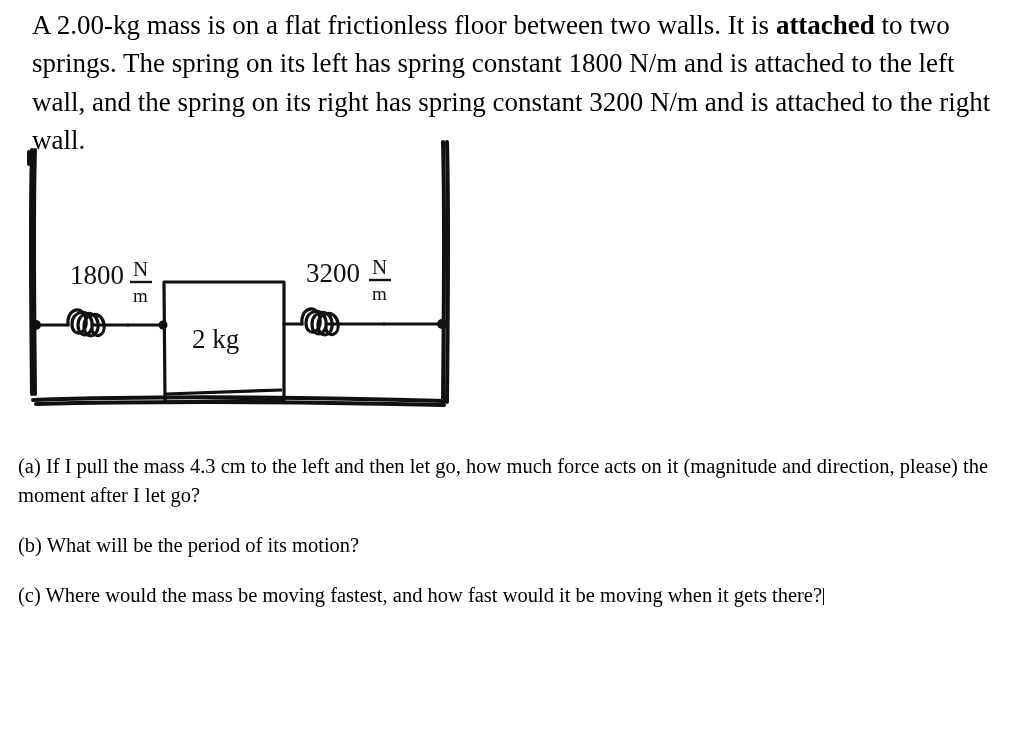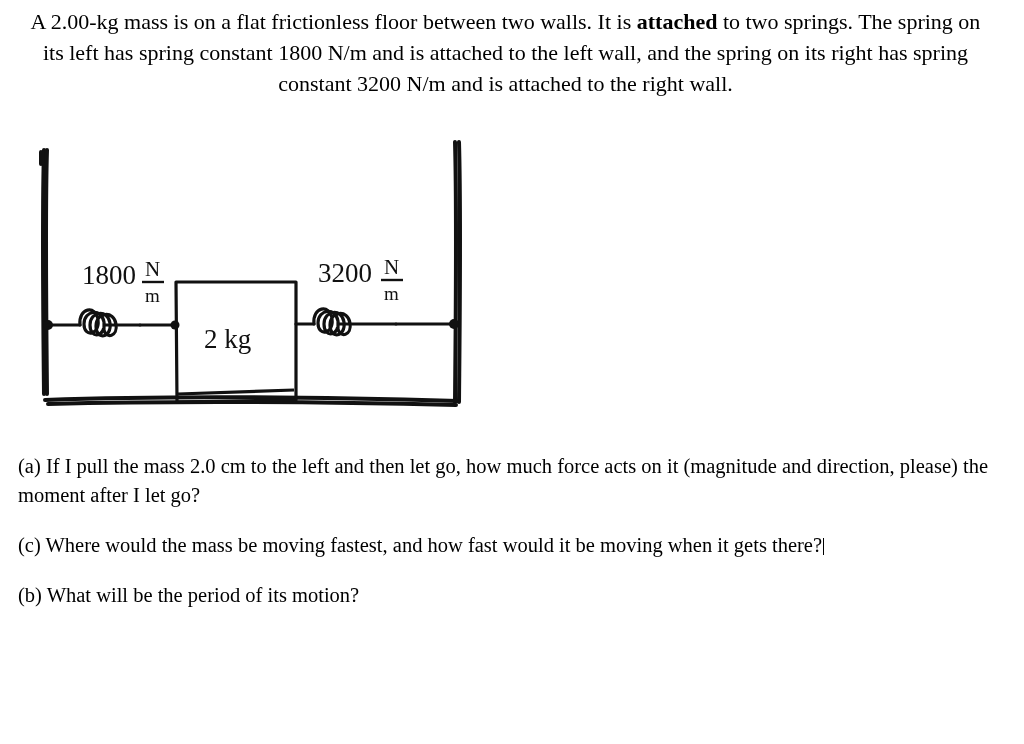--- a/index.html
+++ b/index.html
@@ -16,32 +16,32 @@
   }
   .page {
     position: relative;
     width: 1024px;
     height: 744px;
     padding: 0;
     box-sizing: border-box;
   }
   .intro {
     position: absolute;
-    left: 18px;
+    left: 32px;
     top: 6px;
     width: 975px;
-    font-size: 22px;
+    font-size: 27px;
     line-height: 1.42;
-    text-align: center;
+    text-align: left;
   }
   .intro b { font-weight: bold; }
 
   .figure {
     position: absolute;
-    left: 18px;
+    left: 6px;
     top: 132px;
     width: 500px;
     height: 300px;
   }
 
   .questions {
     position: absolute;
     left: 18px;
     top: 452px;
     width: 975px;
@@ -132,18 +132,18 @@
         <text x="366" y="142" font-size="21">N</text>
         <line x1="363" y1="148" x2="385" y2="148" stroke="#111" stroke-width="2.4"></line>
         <text x="366" y="168" font-size="19">m</text>
       </g>
 
       <text x="186" y="216" font-size="27" font-family="'Liberation Serif', serif" fill="#111">2 kg</text>
     </svg>
   </div>
 
   <div class="questions">
-    <p class="q">(a) If I pull the mass 2.0 cm to the left and then let go, how much force acts on it (magnitude and direction, please) the moment after I let go?</p>
+    <p class="q">(a) If I pull the mass 4.3 cm to the left and then let go, how much force acts on it (magnitude and direction, please) the moment after I let go?</p>
+    <p class="q">(b) What will be the period of its motion?</p>
     <p class="q"><span>(c) Where would the mass be moving fastest, and how fast would it be moving when it gets there?</span><span class="caret"></span></p>
-    <p class="q">(b) What will be the period of its motion?</p>
   </div>
 
 </div>
 
 </body></html>

